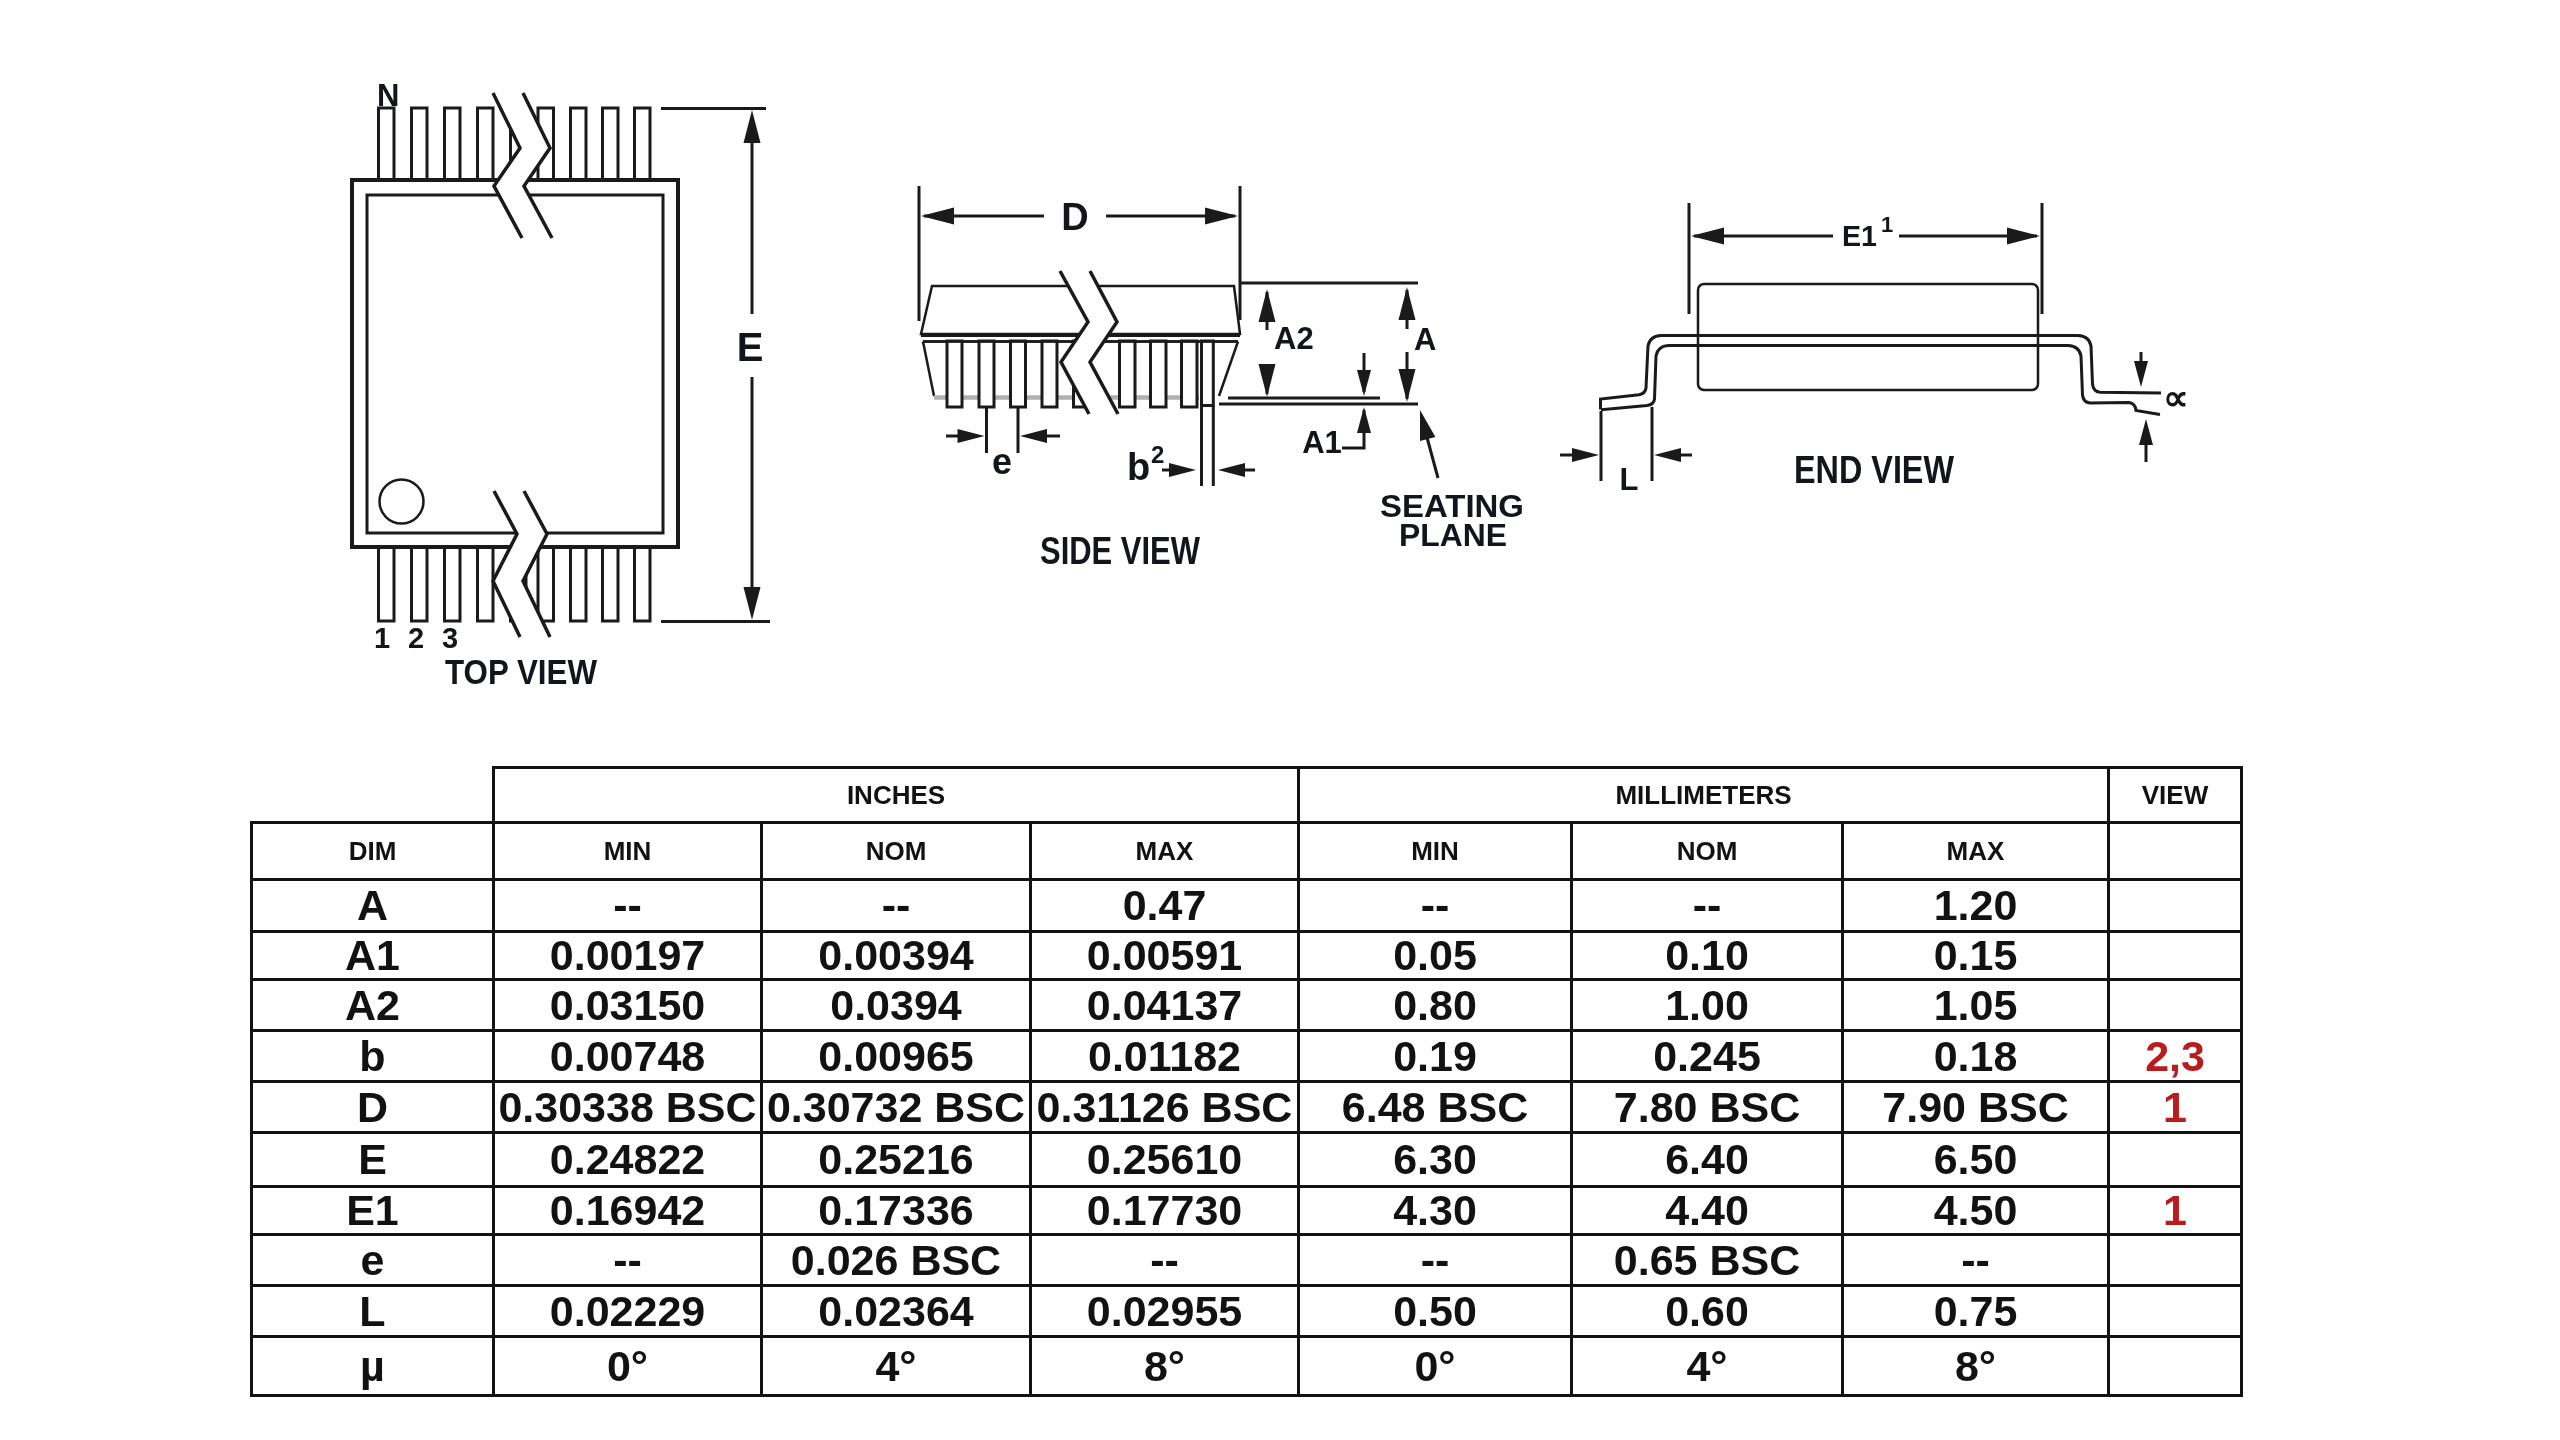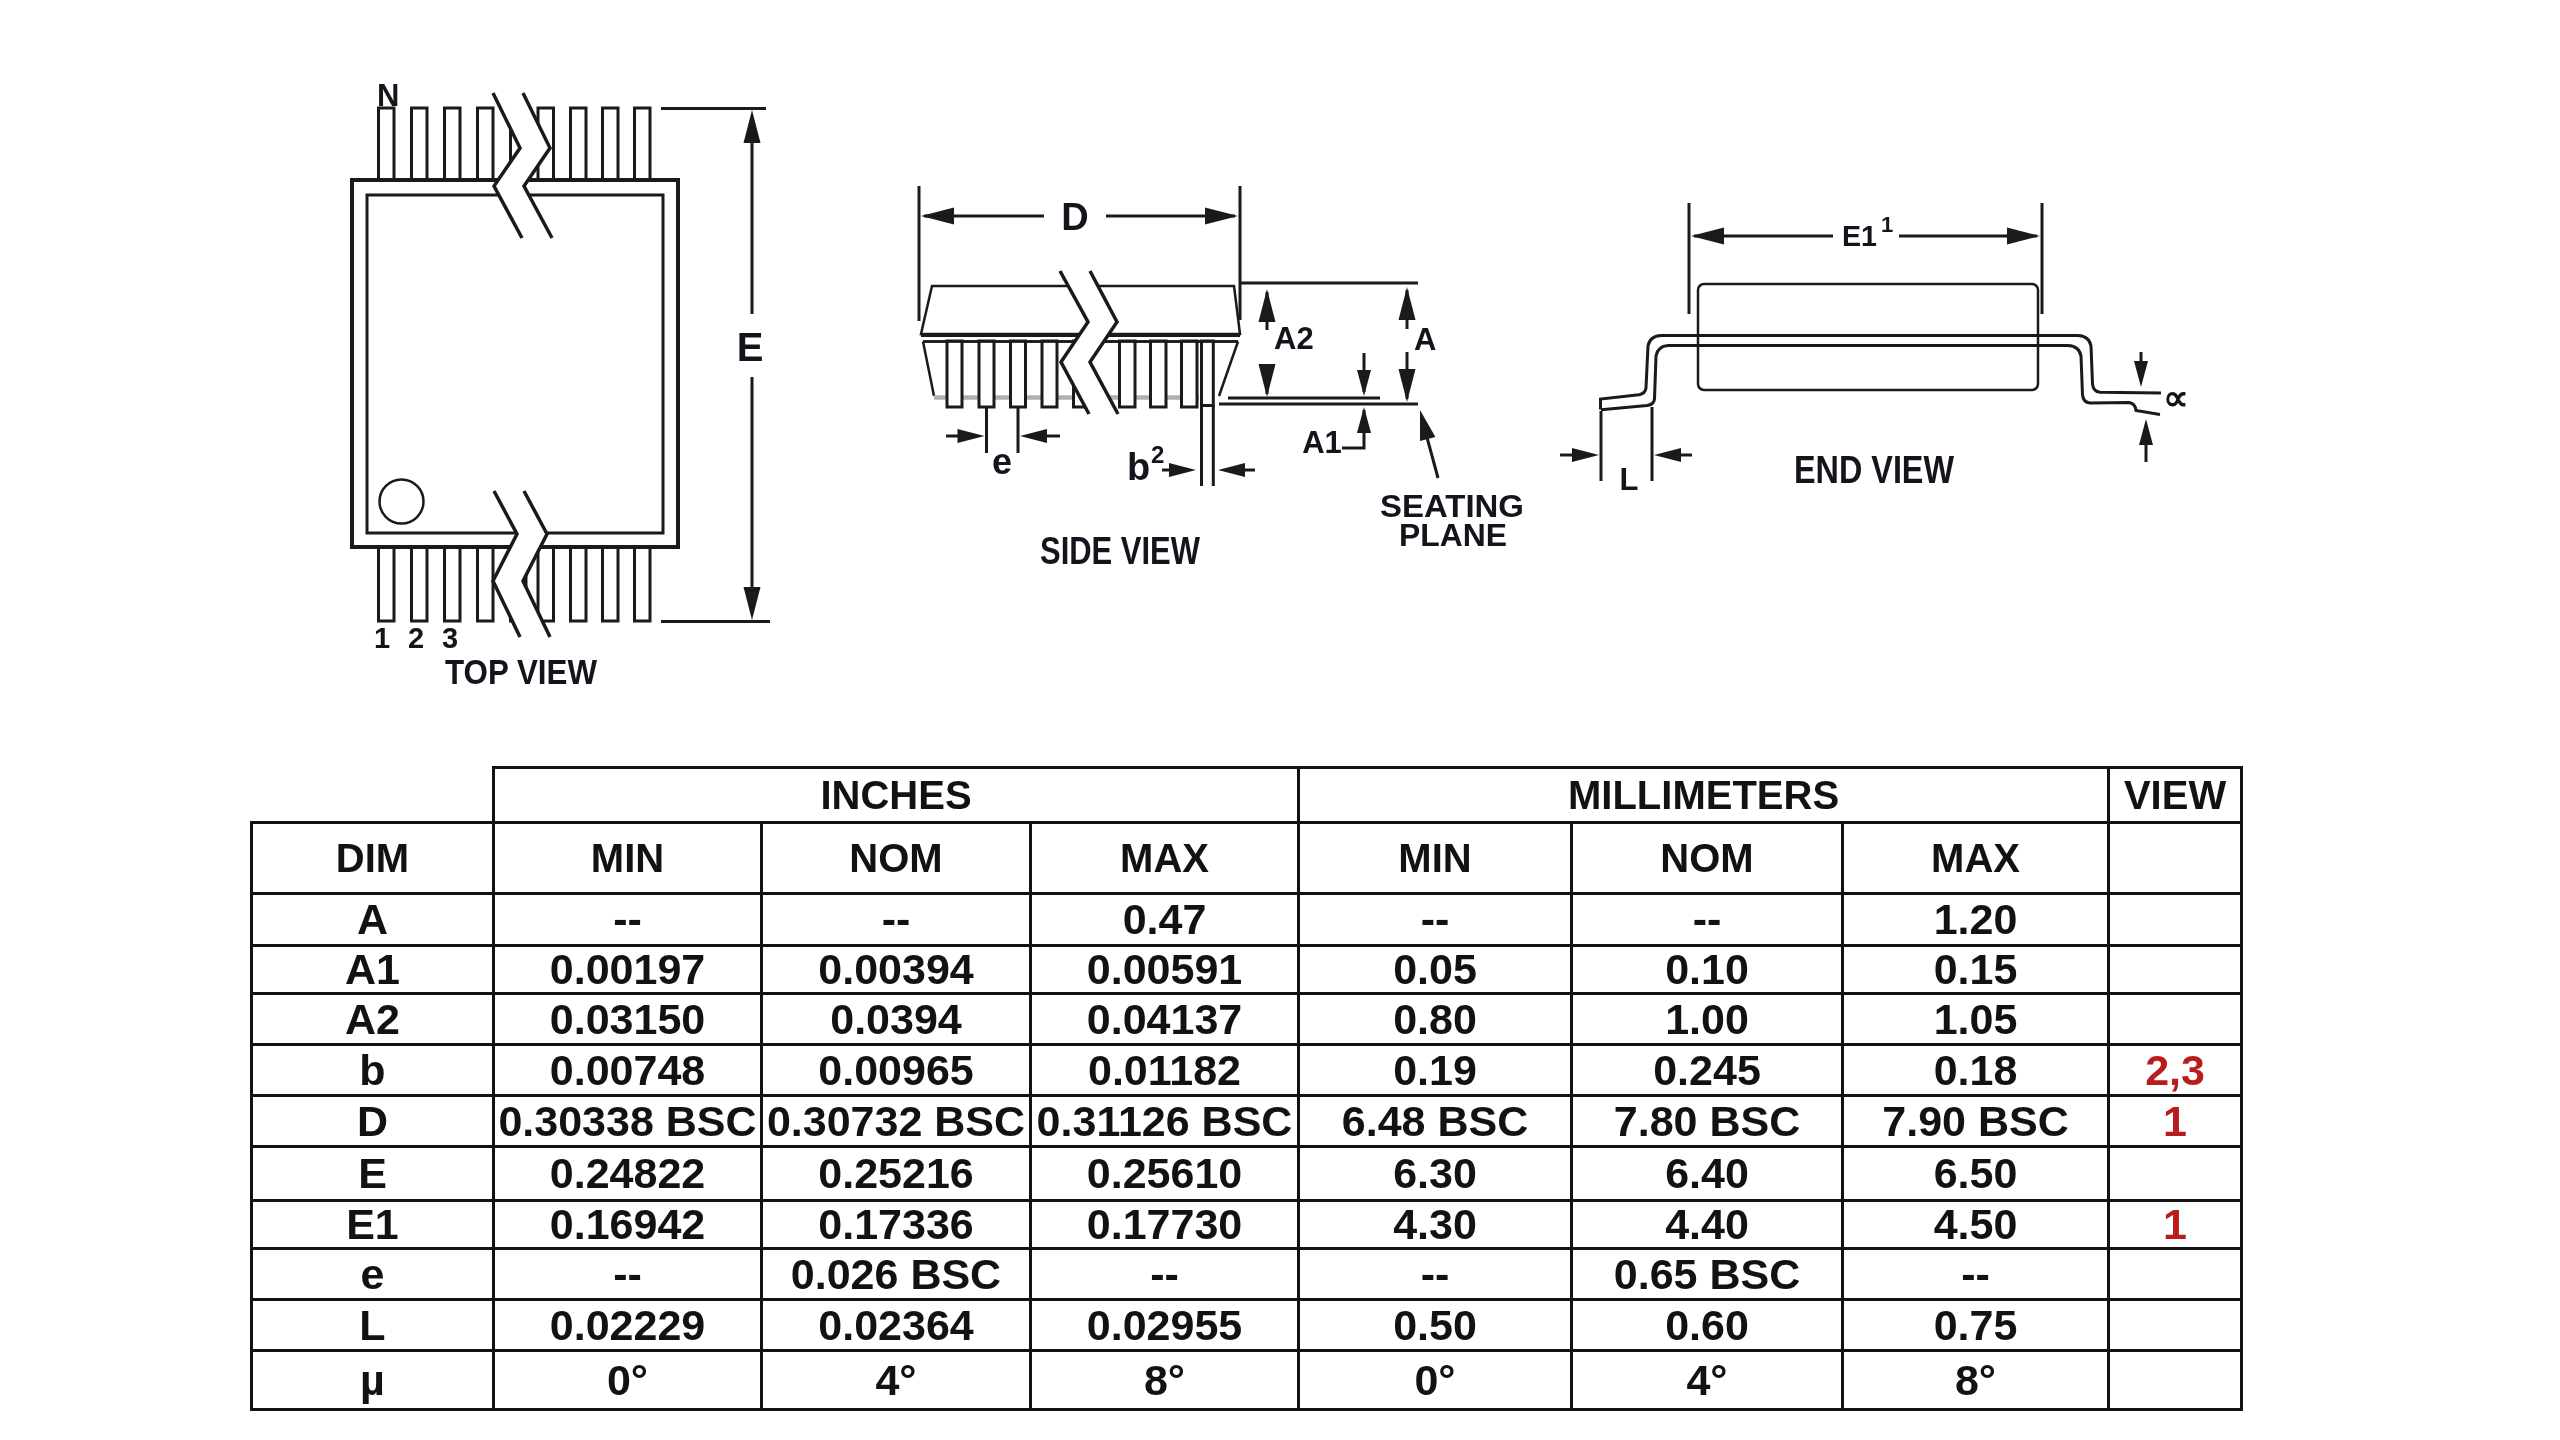--- a/index.html
+++ b/index.html
@@ -3,21 +3,21 @@
 <meta charset="utf-8">
 <style>
 html,body{margin:0;padding:0;background:#ffffff;}
 #page{position:relative;width:2560px;height:1440px;background:#ffffff;overflow:hidden;
   font-family:"Liberation Sans",sans-serif;}
 svg{position:absolute;left:0;top:0;}
 table.dim{position:absolute;left:250px;top:766px;border-collapse:collapse;table-layout:fixed;
   width:1990px;font-weight:bold;color:#121212;}
 table.dim td{border:3px solid #121212;text-align:center;vertical-align:middle;padding:0;
   font-size:43px;line-height:1;overflow:hidden;white-space:nowrap;}
-tr.hdr td{font-size:40px;margin-top:20px;}
+tr.hdr td{font-size:26px;margin-top:20px;}
 table.dim td.nob{border:none;}
 td.blue{color:#b91c1c;}
 </style>
 </head>
 <body>
 <div id="page">
 <svg width="2560" height="1440" viewBox="0 0 2560 1440" fill="none" stroke="none">
 
 <g stroke="#1a1a1a" stroke-width="3" fill="none">
 
@@ -220,21 +220,21 @@
         <col style="width:266px">
         <col style="width:133px">
   </colgroup>
   <tbody>
         <tr class="hdr" style="height:55px">
           <td class="nob"></td>
           <td colspan="3">INCHES</td>
           <td colspan="3">MILLIMETERS</td>
           <td>VIEW</td>
         </tr>
-  <tr class="hdr" style="height:71px">
+  <tr class="hdr" style="height:57px">
           <td>DIM</td>
           <td>MIN</td>
           <td>NOM</td>
           <td>MAX</td>
           <td>MIN</td>
           <td>NOM</td>
           <td>MAX</td>
           <td></td>
         </tr>
   <tr style="height:52px">

